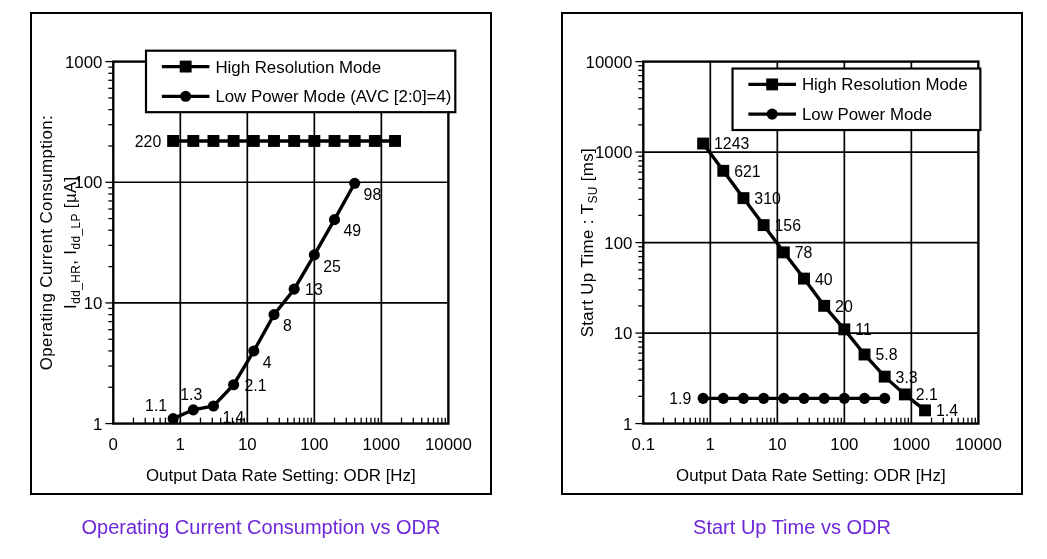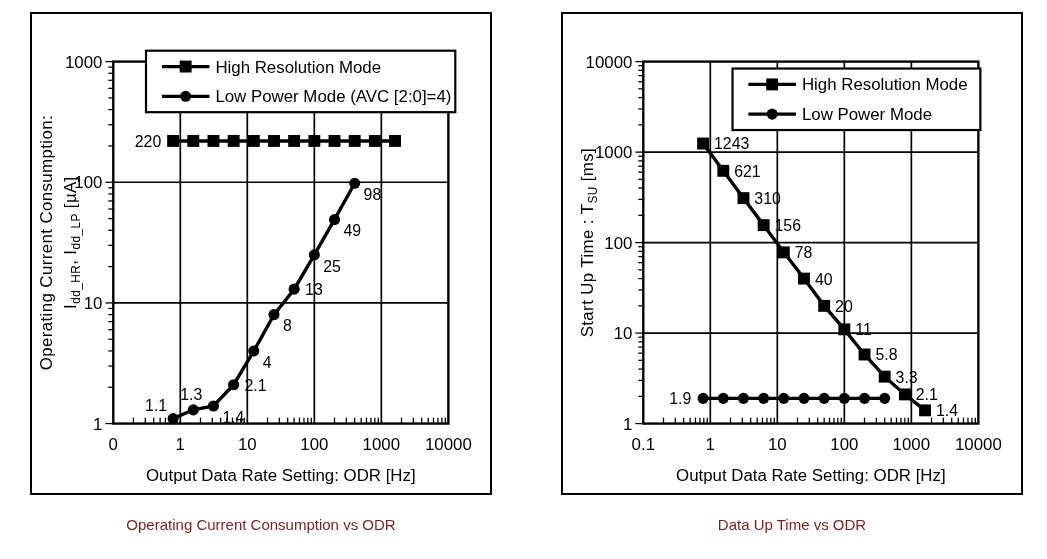--- a/index.html
+++ b/index.html
@@ -10,21 +10,21 @@
   }
   .chart-card{
     position:absolute;top:12px;width:462px;height:483px;
     box-sizing:border-box;border:2px solid #000;background:#fff;
   }
   #card0{left:30px;}
   #card1{left:561px;}
   .chart-card svg{display:block;width:100%;height:100%;}
   .caption{
     position:absolute;top:516px;width:462px;text-align:center;
-    font-size:15px;color:#7f1d1d;
+    font-size:20px;color:#6d28d9;
   }
   #cap0{left:30px;}
   #cap1{left:561px;}
 </style>
 </head>
 <body>
 
 <div class="chart-card" id="card0">
   <svg id="chart0" viewBox="0 0 462 483" preserveAspectRatio="none">
       <g stroke="#000000" stroke-width="1.7">
@@ -326,13 +326,13 @@
         <text x="241" y="77" font-size="17" fill="#000000">High Resolution Mode</text>
         <line x1="187" y1="101" x2="235" y2="101" stroke="#000000" stroke-width="3.4"></line>
         <circle cx="211" cy="101" r="5.6" fill="#000000"></circle>
         <text x="241" y="107" font-size="17" fill="#000000">Low Power Mode</text>
       </g>
     </svg>
 </div>
 
 <div class="caption" id="cap0">Operating Current Consumption vs ODR</div>
 
-<div class="caption" id="cap1">Data Up Time vs ODR</div>
+<div class="caption" id="cap1">Start Up Time vs ODR</div>
 
 </body></html>

